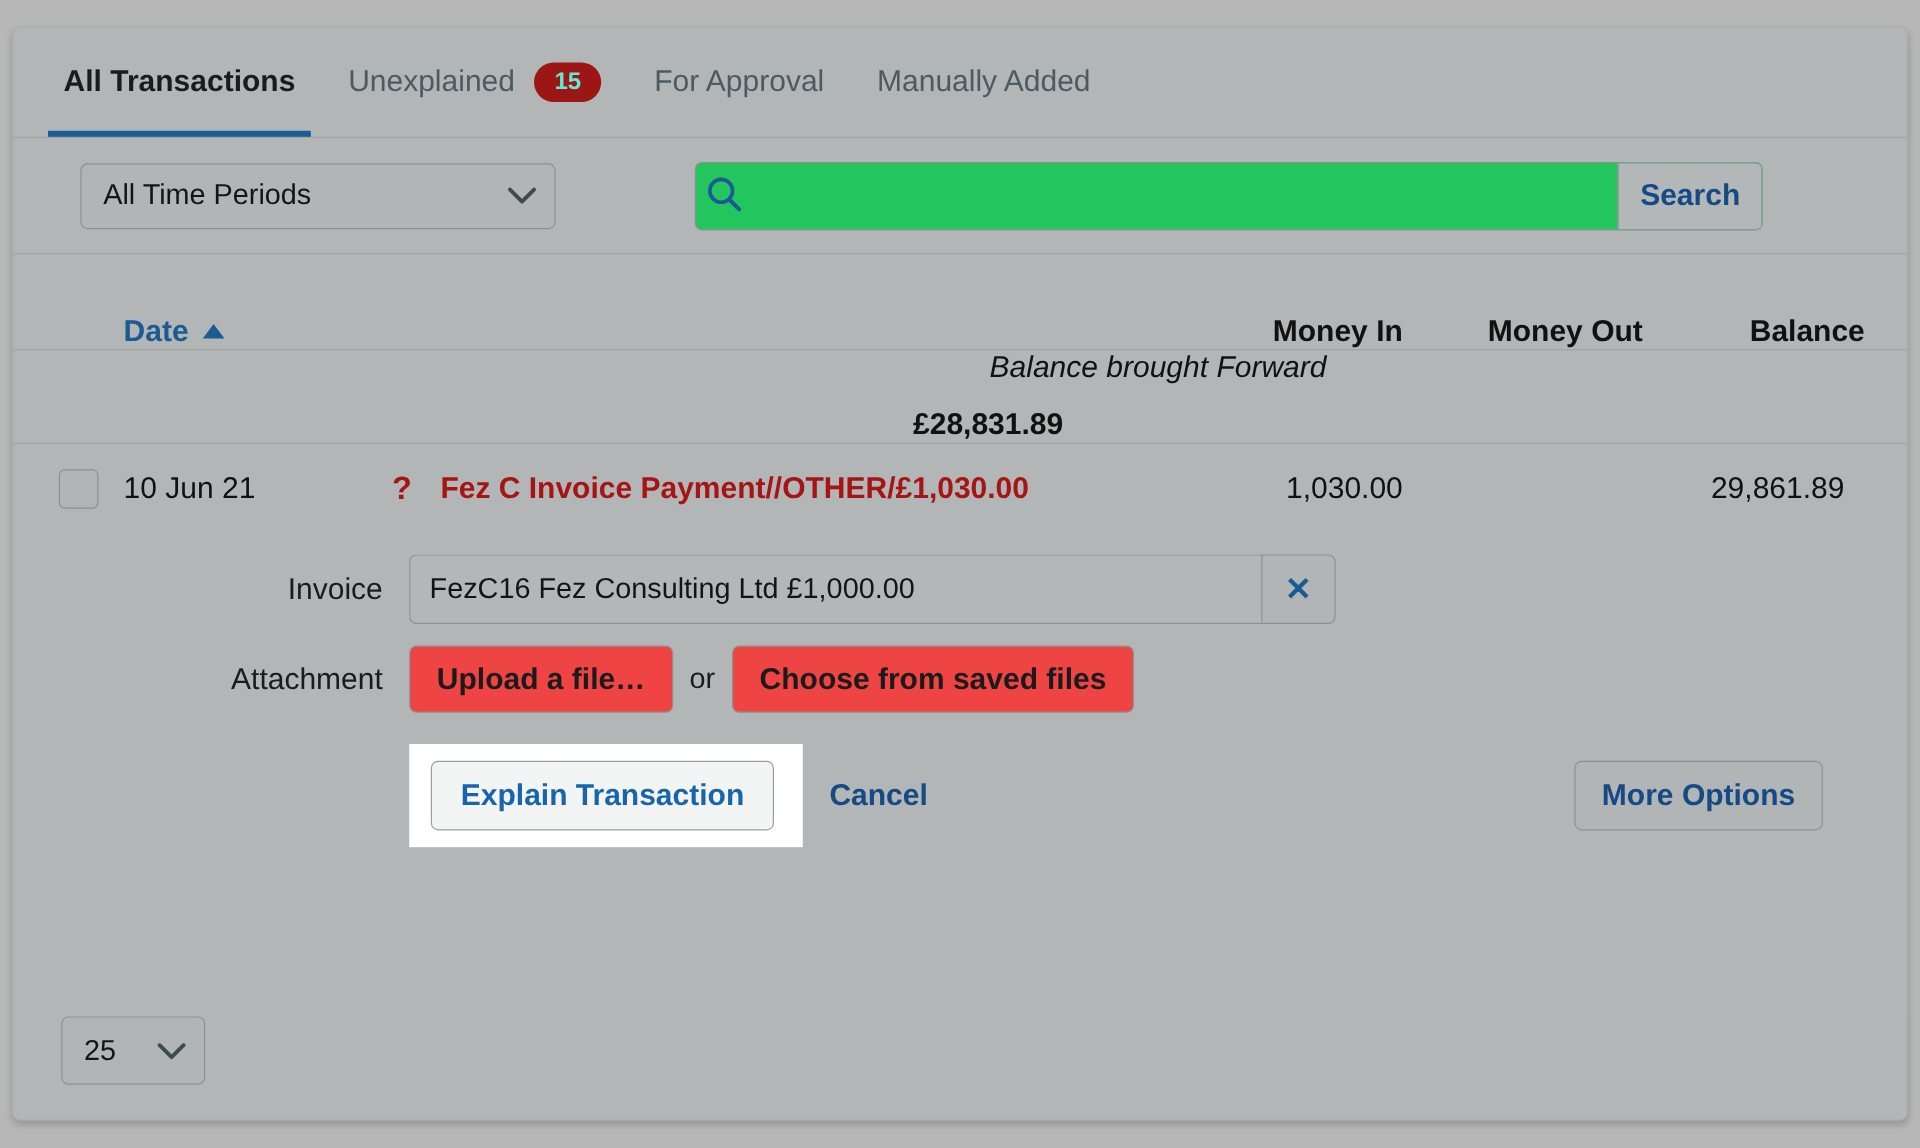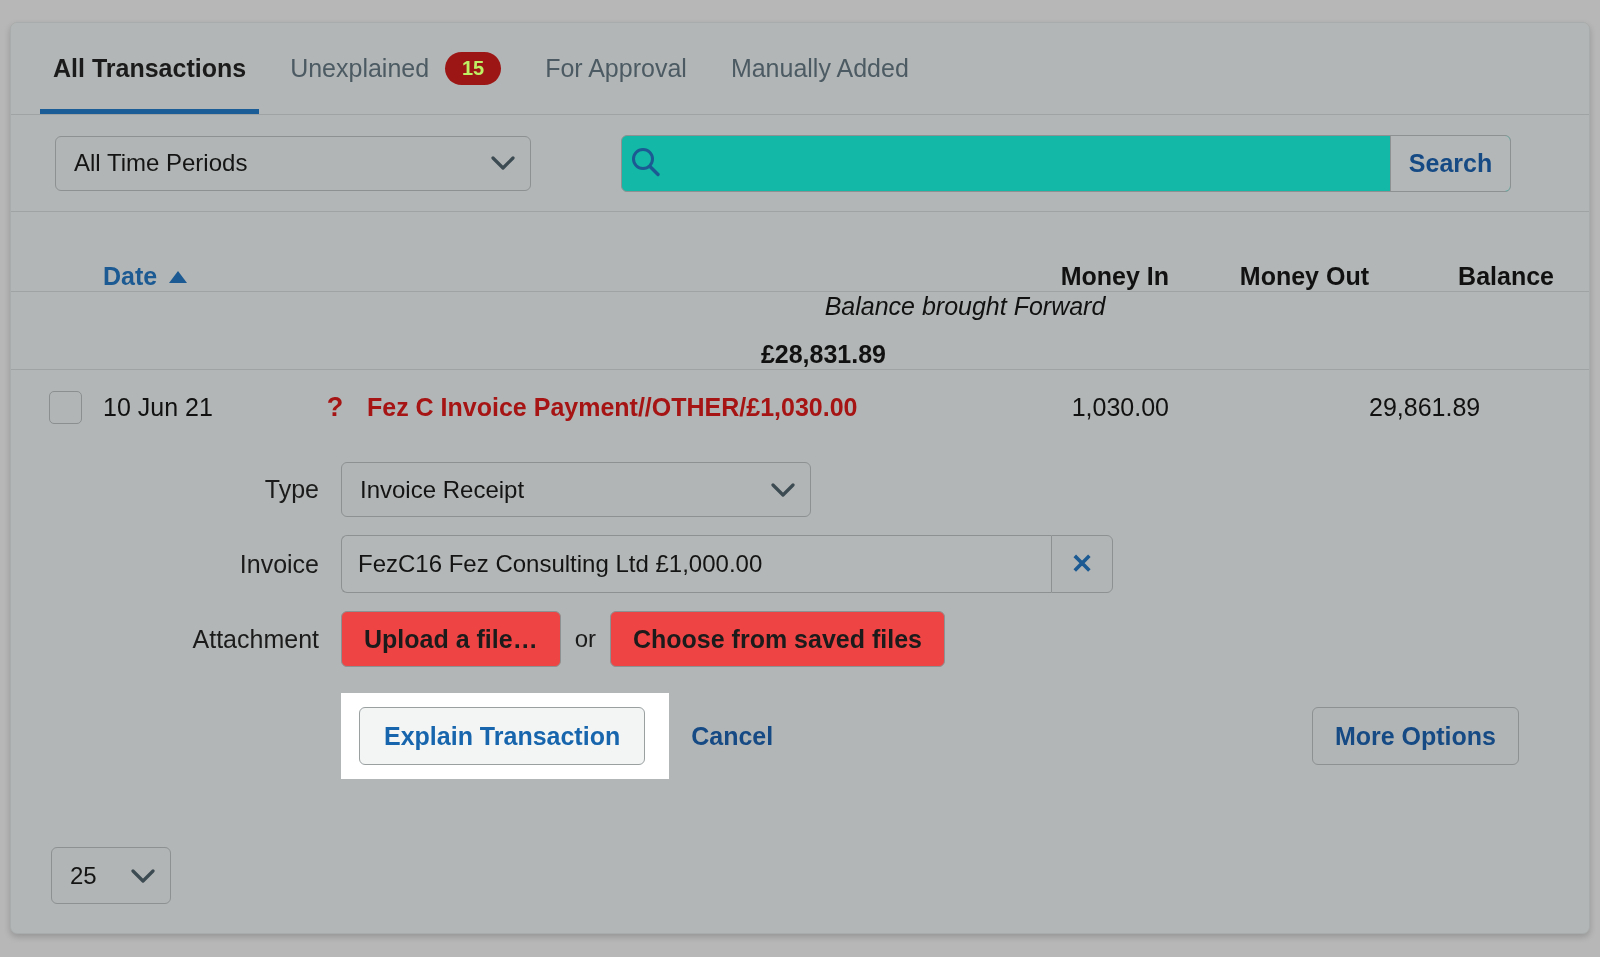--- a/index.html
+++ b/index.html
@@ -65,21 +65,21 @@
   .badge {
     display: inline-flex;
     align-items: center;
     justify-content: center;
     min-width: 56px;
     height: 33px;
     margin-left: 16px;
     padding: 0 10px;
     border-radius: 17px;
     background: #9d1616;
-    color: #bef264;
+    color: #5eead4;
     font-size: 20px;
     font-weight: bold;
   }
   
   .filterbar {
     position: relative;
     height: 97px;
     border-bottom: 1px solid #9fa3a3;
     display: flex;
     align-items: center;
@@ -97,32 +97,32 @@
     color: #141414;
     cursor: pointer;
   }
   .select-box .lbl { padding: 0 18px; }
   .chev {
     width: 30px; height: 100%;
     margin-right: 12px; margin-left: auto;
     display: flex; align-items: center; justify-content: center;
   }
   .chev svg { display:block; }
-  #period-select { width: 476px; margin-left: 16px; }
+  #period-select { width: 396px; margin-left: 28px; }
 
   .searchwrap {
     display: flex;
     align-items: stretch;
     height: 57px;
-    margin-left: 90px;
+    margin-left: 116px;
     flex: 1;
     max-width: 890px;
     border: 1px solid #8d9191;
     border-radius: 6px;
-    background: #14b8a6;
+    background: #22c55e;
     overflow: hidden;
     gap: 40px;
   }
   .searchwrap .sfield {
     flex: 1;
     display: flex;
     align-items: center;
     padding-left: 16px;
     border: none;
     outline: none;
@@ -185,21 +185,21 @@
     border: 1px solid #8b8f8f;
     border-radius: 5px;
     background: #b2b5b5;
     cursor: pointer;
   }
   .date-cell { width: 208px; }
   .qmark { width: 48px; color: #a61414; font-weight: bold; font-size: 27px; text-align:center;}
   .desc-cell { flex: 1; color: #a61414; font-weight: bold; padding-left: 8px; }
   .in-cell  { width: 200px; text-align: right; }
   .out-cell { width: 200px; text-align: right; }
-  .bal-cell { width: 220px; padding-right: 52px; }
+  .bal-cell { width: 220px; text-align: right; padding-right: 52px; }
 
   
   .form { padding: 0 0 30px 0; }
   .frow { display: flex; align-items: center; margin-top: 18px; }
   .flabel {
     width: 330px;
     text-align: right;
     padding-right: 22px;
     font-size: 25px;
     color: #1b1b1b;
@@ -374,31 +374,20 @@
       <div class="date-cell">10 Jun 21</div>
       <div class="qmark">?</div>
       <div class="desc-cell">Fez C Invoice Payment//OTHER/£1,030.00</div>
       <div class="in-cell">1,030.00</div>
       <div class="out-cell"></div>
       <div class="bal-cell">29,861.89</div>
     </div>
 
     <div class="form">
 
-      <div class="frow">
-        <div class="flabel">Type</div>
-        <div class="select-box type-select">
-          <span class="lbl">Invoice Receipt</span>
-          <span class="chev">
-            <svg width="24" height="16" viewBox="0 0 24 16">
-                <path d="M2 3 L12 13 L22 3" fill="none" stroke="#3c4a52" stroke-width="3.2" stroke-linecap="round" stroke-linejoin="round"></path>
-              </svg>
-          </span>
-        </div>
-      </div>
 
       <div class="frow">
         <div class="flabel">Invoice</div>
         <div class="invoice-wrap">
           <div class="invoice-field">FezC16 Fez Consulting Ltd £1,000.00</div>
           <div class="invoice-clear">✕</div>
         </div>
       </div>
 
       <div class="frow">

